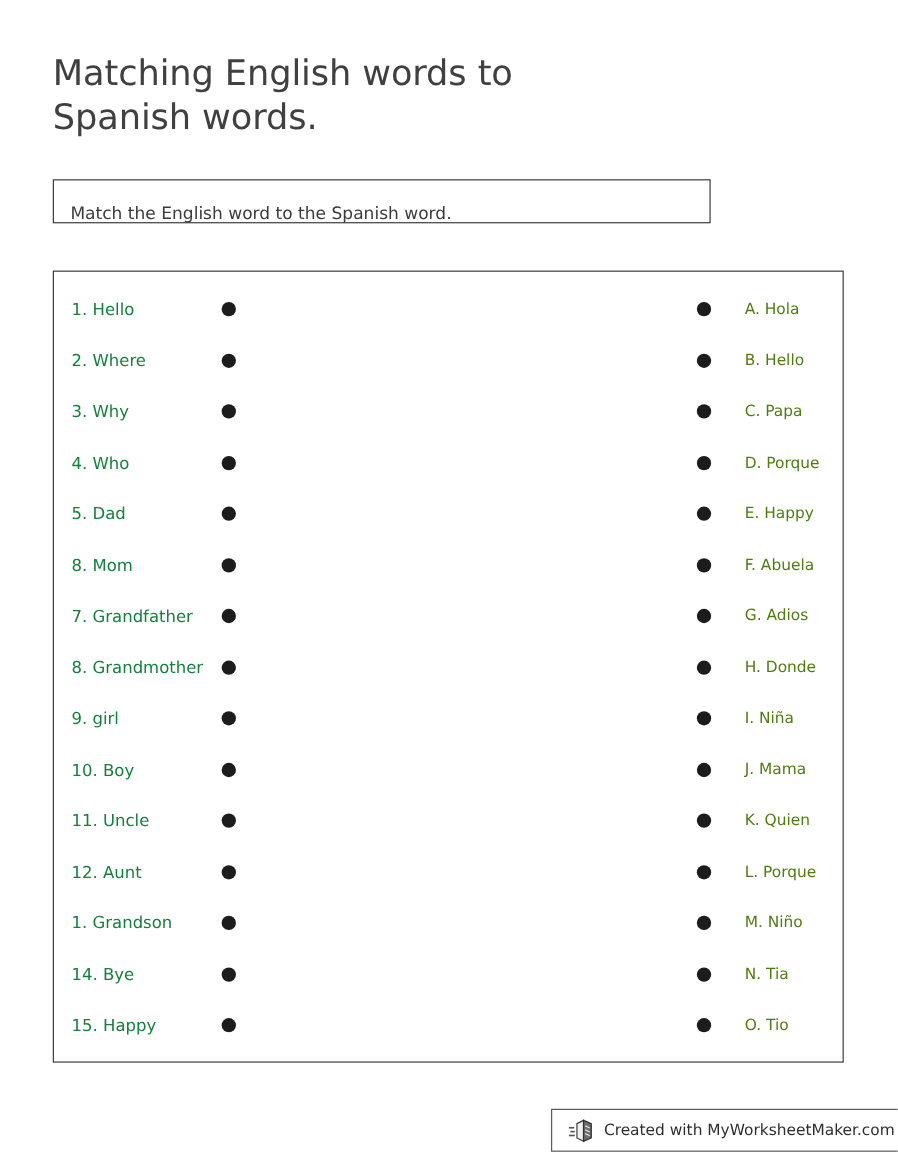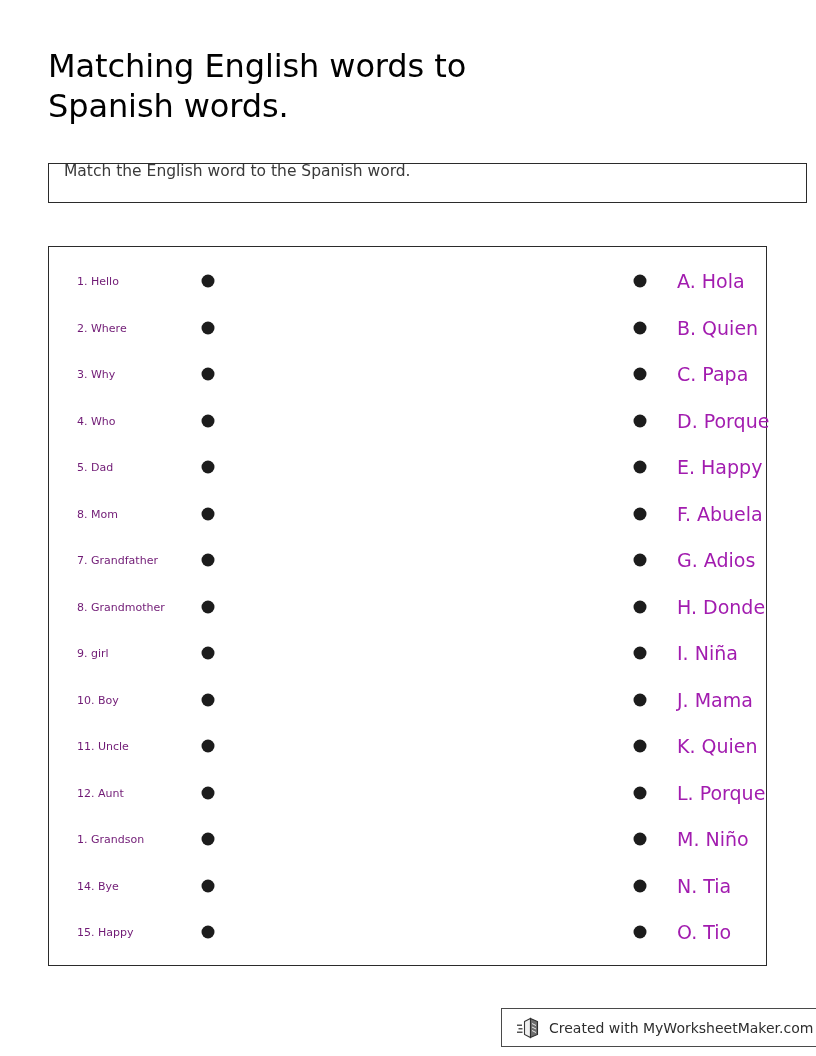--- a/index.html
+++ b/index.html
@@ -18,37 +18,37 @@
 
   
   .worksheet-title {
     position: absolute;
     left: 48px;
     top: 46px;
     width: 640px;
     font-size: 32px;
     line-height: 40px;
     font-weight: 400;
-    color: #000000;
+    color: #404040;
     letter-spacing: -0.1px;
     white-space: pre-line;
   }
 
   
   .instruction-box {
     position: absolute;
     left: 48px;
     top: 163px;
-    width: 759px;
+    width: 598px;
     height: 40px;
     box-sizing: border-box;
     border: 1.3px solid #2b2b2b;
     background: #ffffff;
     display: flex;
-    align-items: flex-start;
+    align-items: flex-end;
   }
   .instruction-text {
     padding-left: 15px;
     font-size: 15.5px;
     color: #3a3a3a;
     line-height: 1;
   }
 
   
   .match-box {
@@ -67,24 +67,23 @@
     left: 0;
     width: 100%;
     height: 0;
   }
 
   .col-left-label {
     position: absolute;
     left: 16px;
     top: 0;
     transform: translateY(-50%);
-    font-size: 11px;
-    color: #701a75;
+    font-size: 15px;
+    color: #15803d;
     white-space: nowrap;
-    margin-left: 12px;
   }
   .col-left-dot {
     position: absolute;
     left: 159px;
     top: 0;
     transform: translate(-50%, -50%);
     width: 13px;
     height: 13px;
     border-radius: 50%;
     background: #1c1c1c;
@@ -97,22 +96,22 @@
     width: 13px;
     height: 13px;
     border-radius: 50%;
     background: #1c1c1c;
   }
   .col-right-label {
     position: absolute;
     left: 628px;
     top: 0;
     transform: translateY(-50%);
-    font-size: 19px;
-    color: #a21caf;
+    font-size: 14px;
+    color: #4d7c0f;
     white-space: nowrap;
   }
 
   
   .footer-badge {
     position: absolute;
     left: 501px;
     top: 1008px;
     width: 363px;
     height: 39px;
@@ -150,21 +149,21 @@
     <div class="match-row" style="top: 34px;">
       <span class="col-left-label">1. Hello</span>
       <span class="col-left-dot"></span>
       <span class="col-right-dot"></span>
       <span class="col-right-label">A. Hola</span>
     </div>
     <div class="match-row" style="top: 80.5px;">
       <span class="col-left-label">2. Where</span>
       <span class="col-left-dot"></span>
       <span class="col-right-dot"></span>
-      <span class="col-right-label">B. Quien</span>
+      <span class="col-right-label">B. Hello</span>
     </div>
     <div class="match-row" style="top: 127px;">
       <span class="col-left-label">3. Why</span>
       <span class="col-left-dot"></span>
       <span class="col-right-dot"></span>
       <span class="col-right-label">C. Papa</span>
     </div>
     <div class="match-row" style="top: 173.5px;">
       <span class="col-left-label">4. Who</span>
       <span class="col-left-dot"></span>

